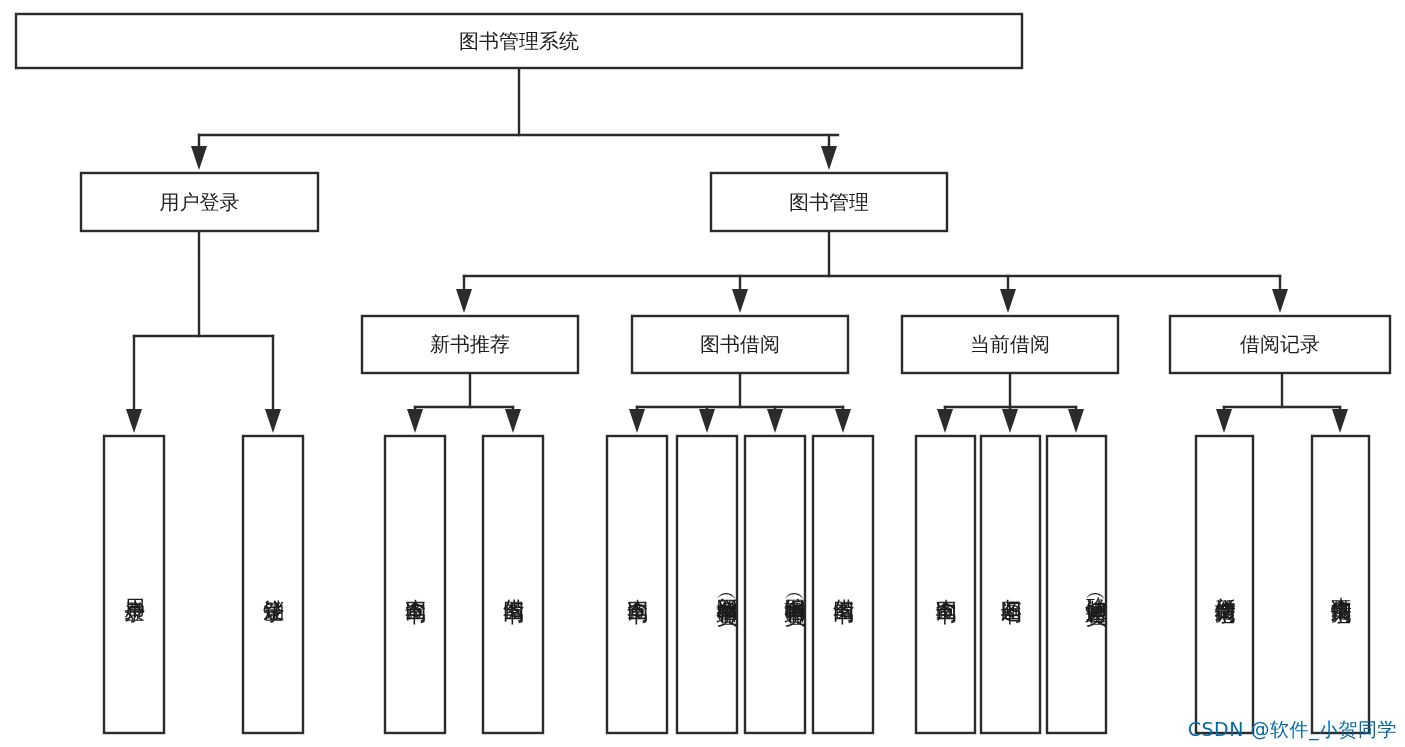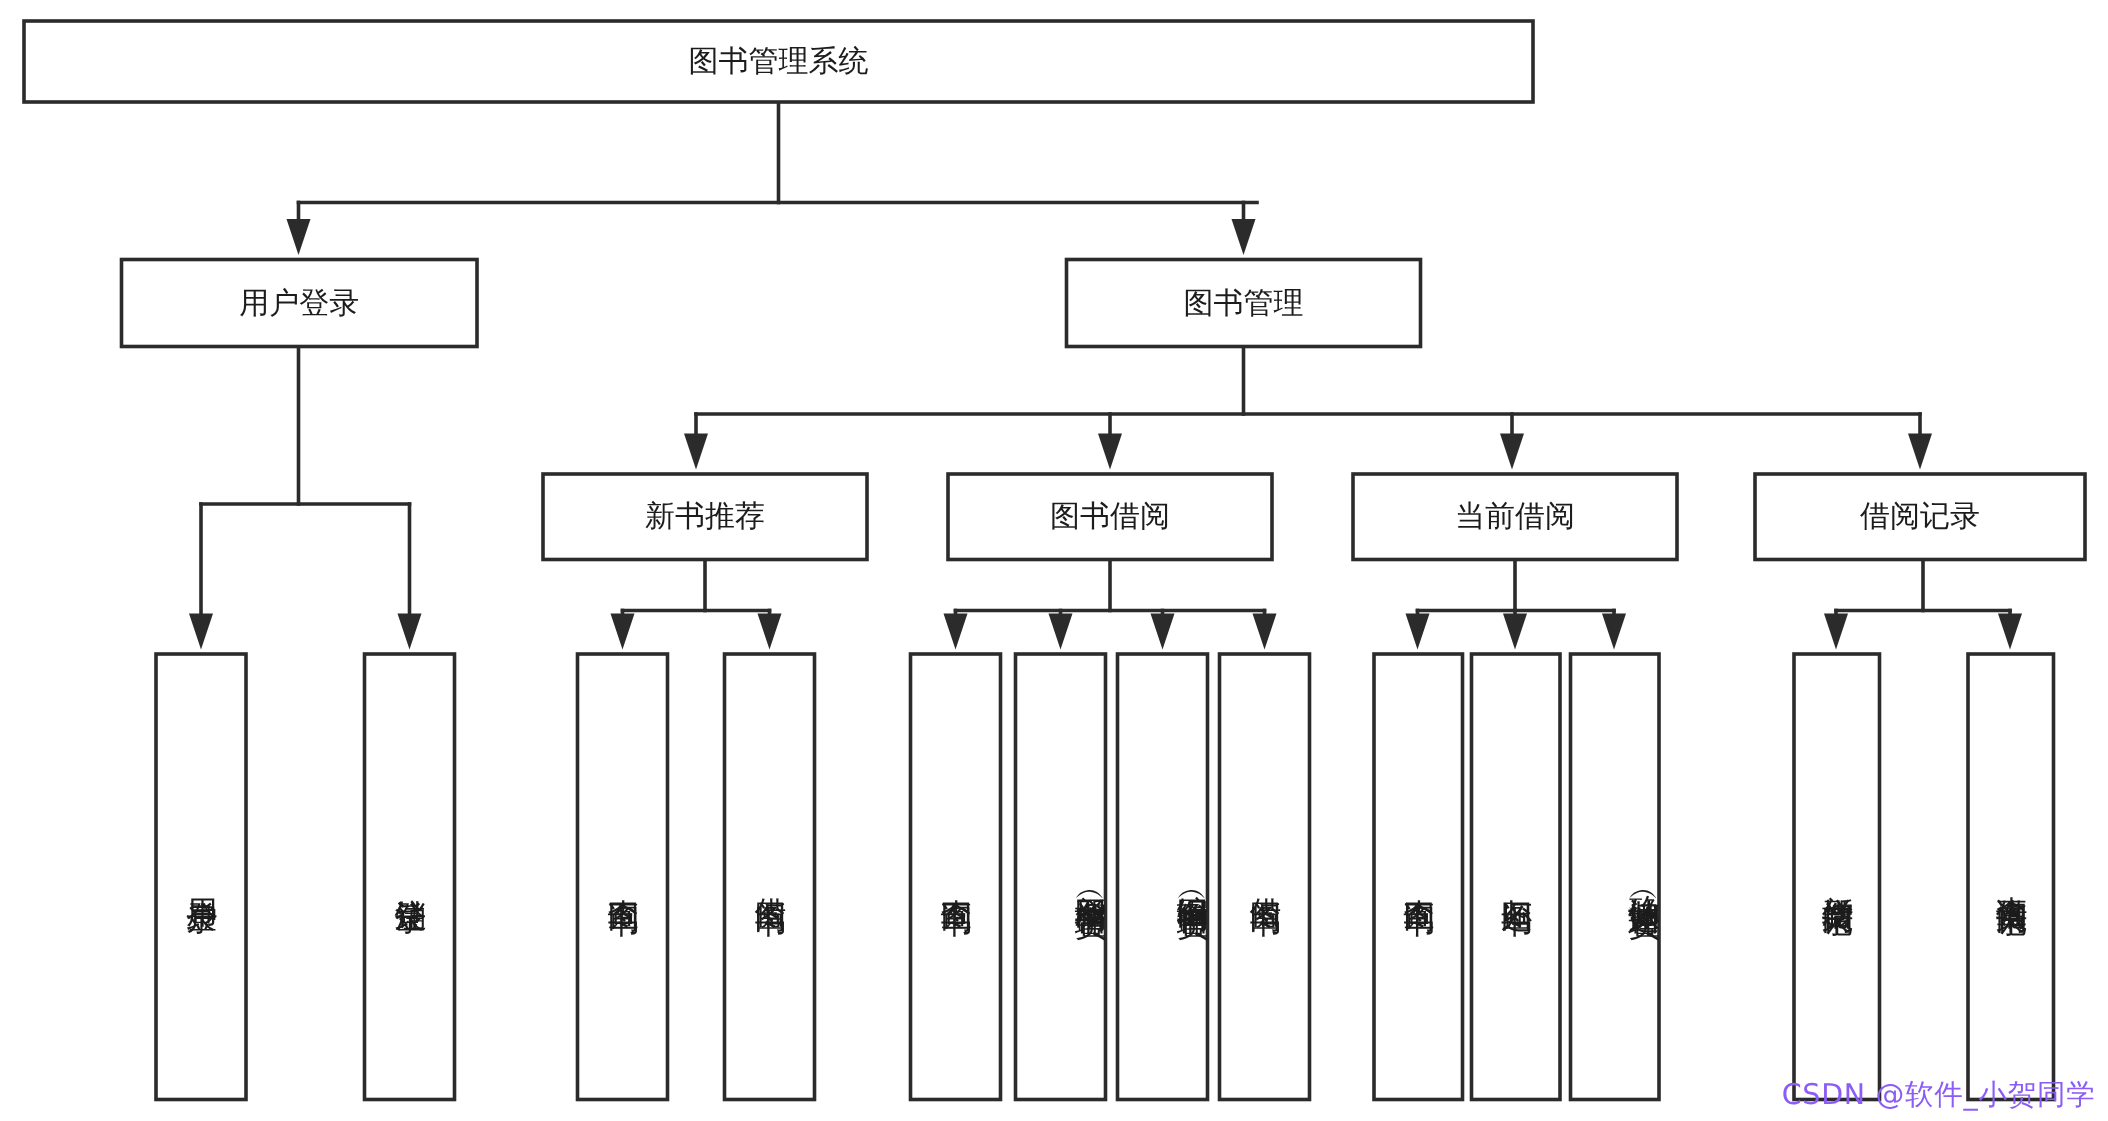--- a/index.html
+++ b/index.html
@@ -61,21 +61,21 @@
     justify-content: center;
     white-space: nowrap;
     pointer-events: none;
   }
   .watermark {
     position: absolute;
     right: 8px;
     bottom: 4px;
     font-family: "DejaVu Sans", "Liberation Sans", sans-serif;
     font-size: 19px;
-    color: #8b5cf6;
+    color: #0369a1;
     white-space: nowrap;
     letter-spacing: 0.5px;
   }
 </style>
 </head>
 <body>
 
 <div id="diagram-root">
 
   <svg id="flow" viewBox="0 0 1405 747">

